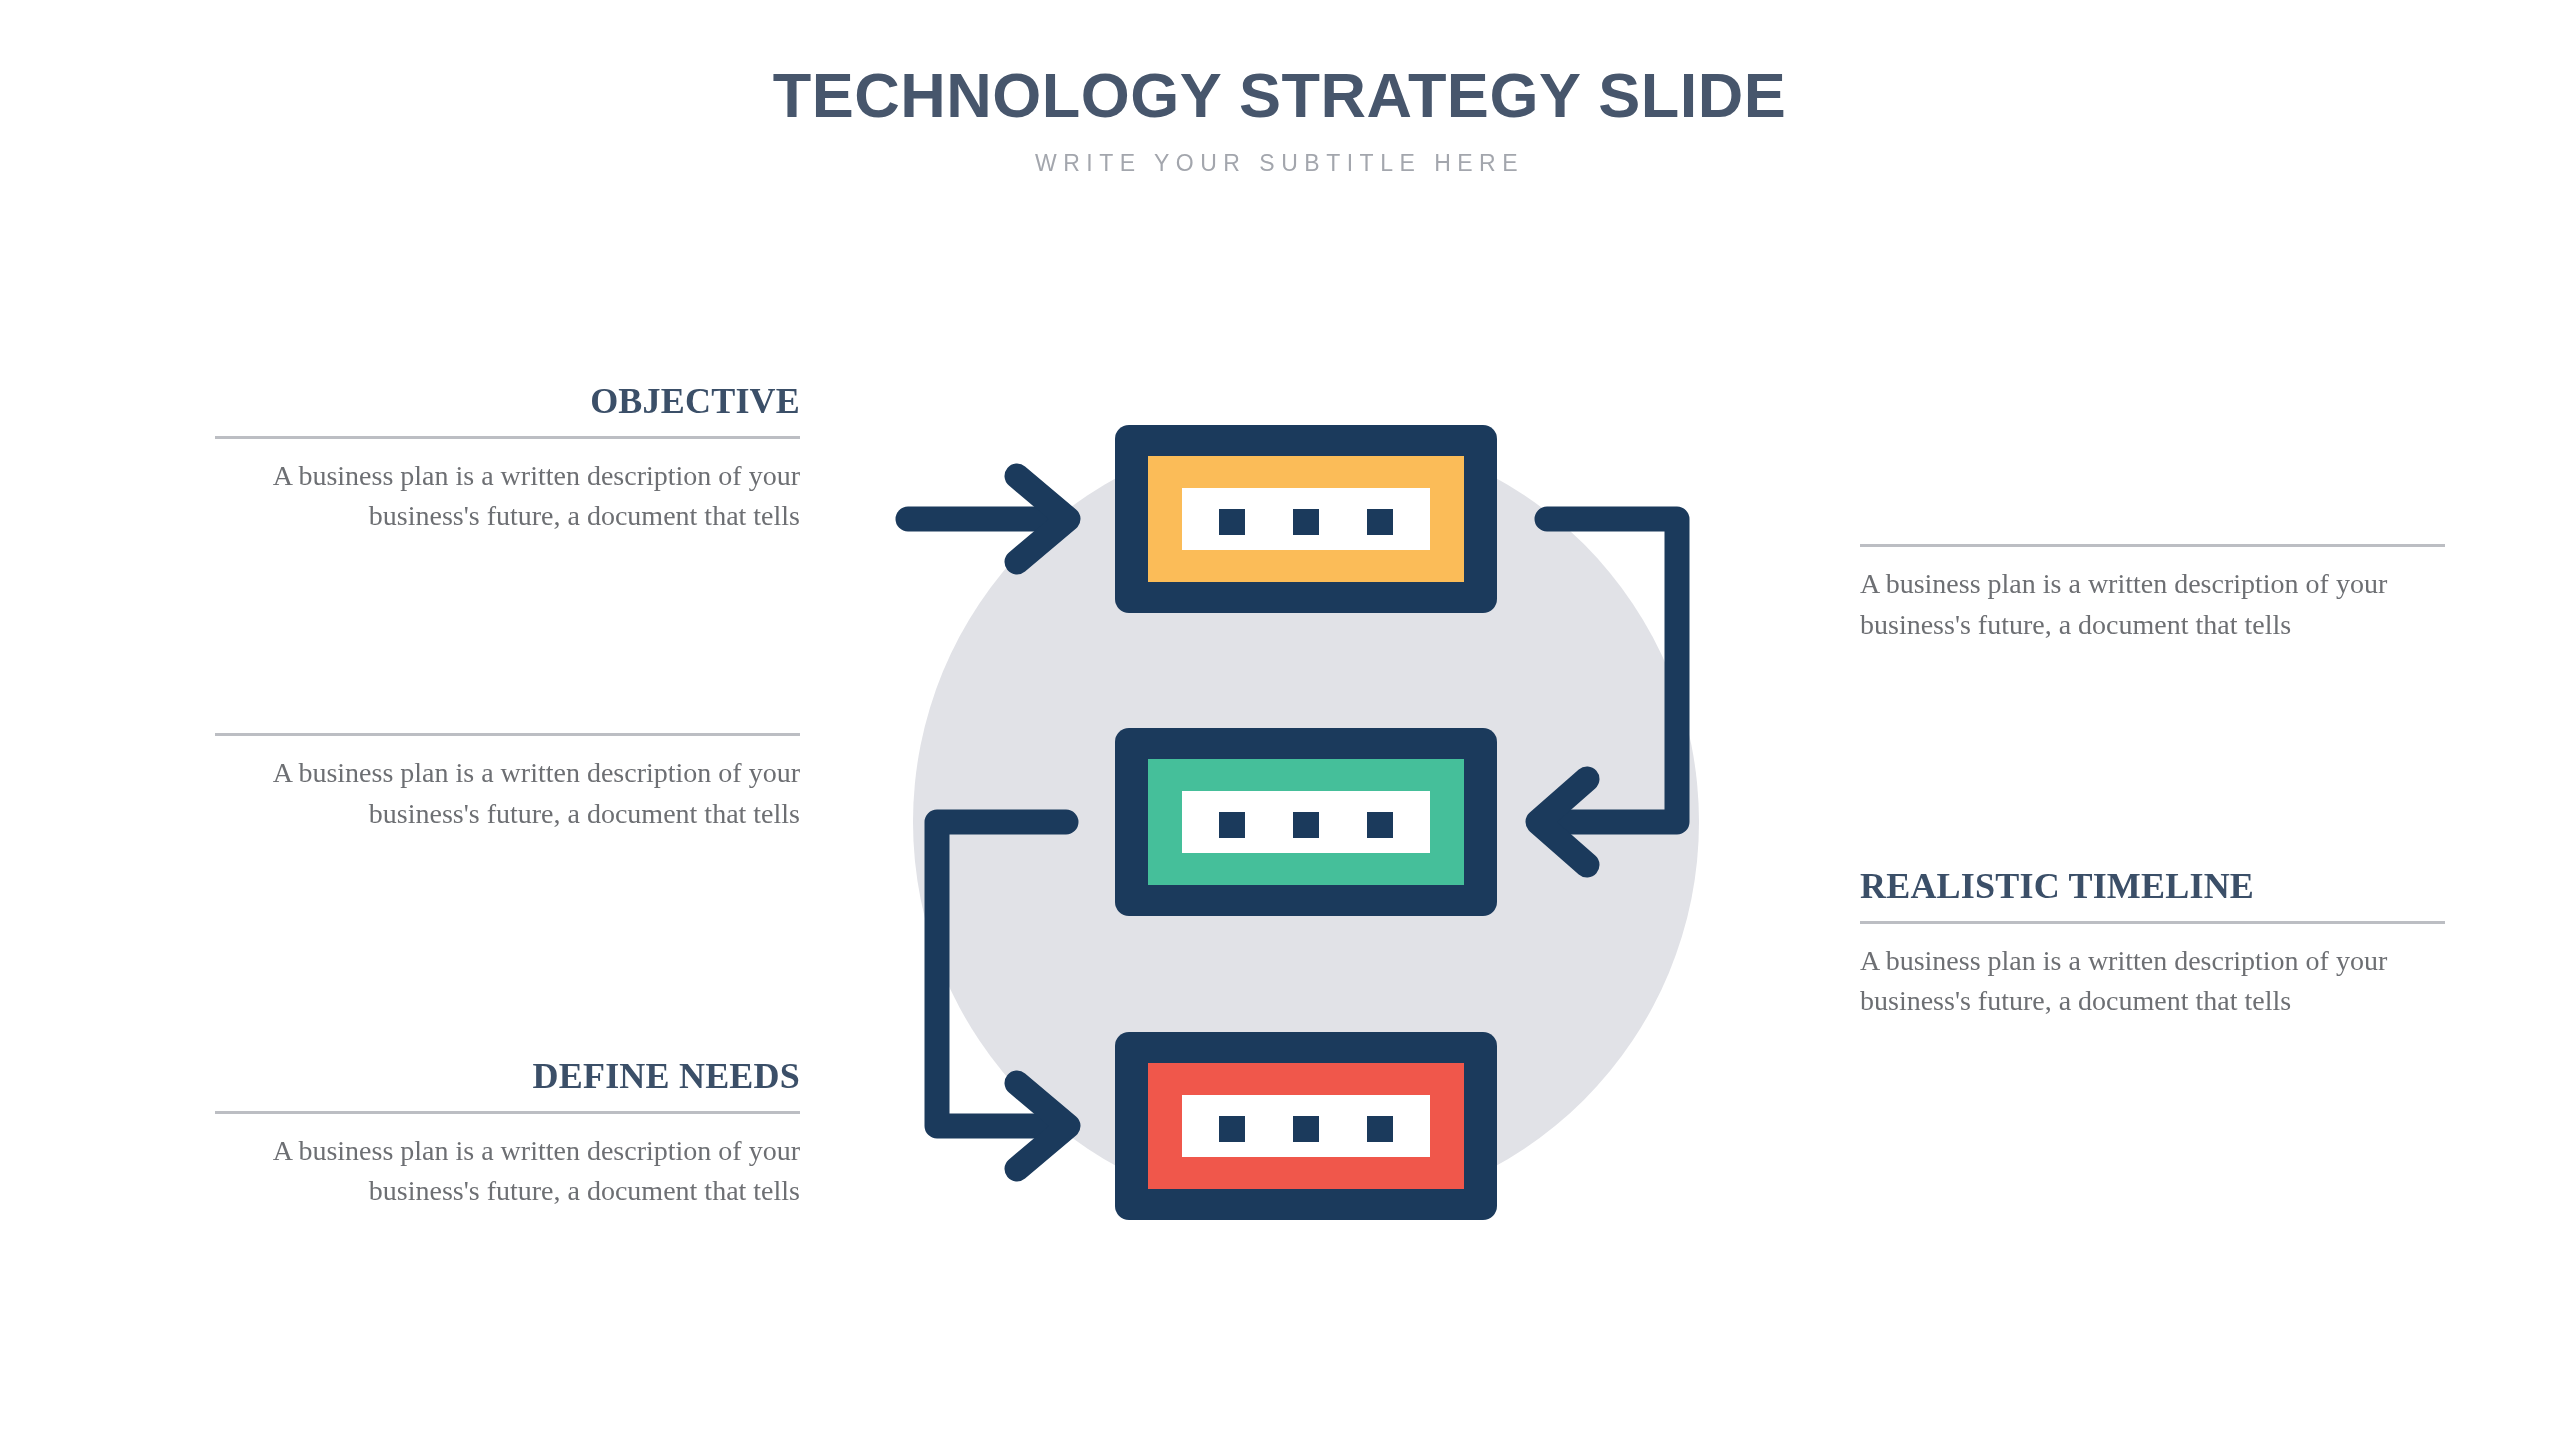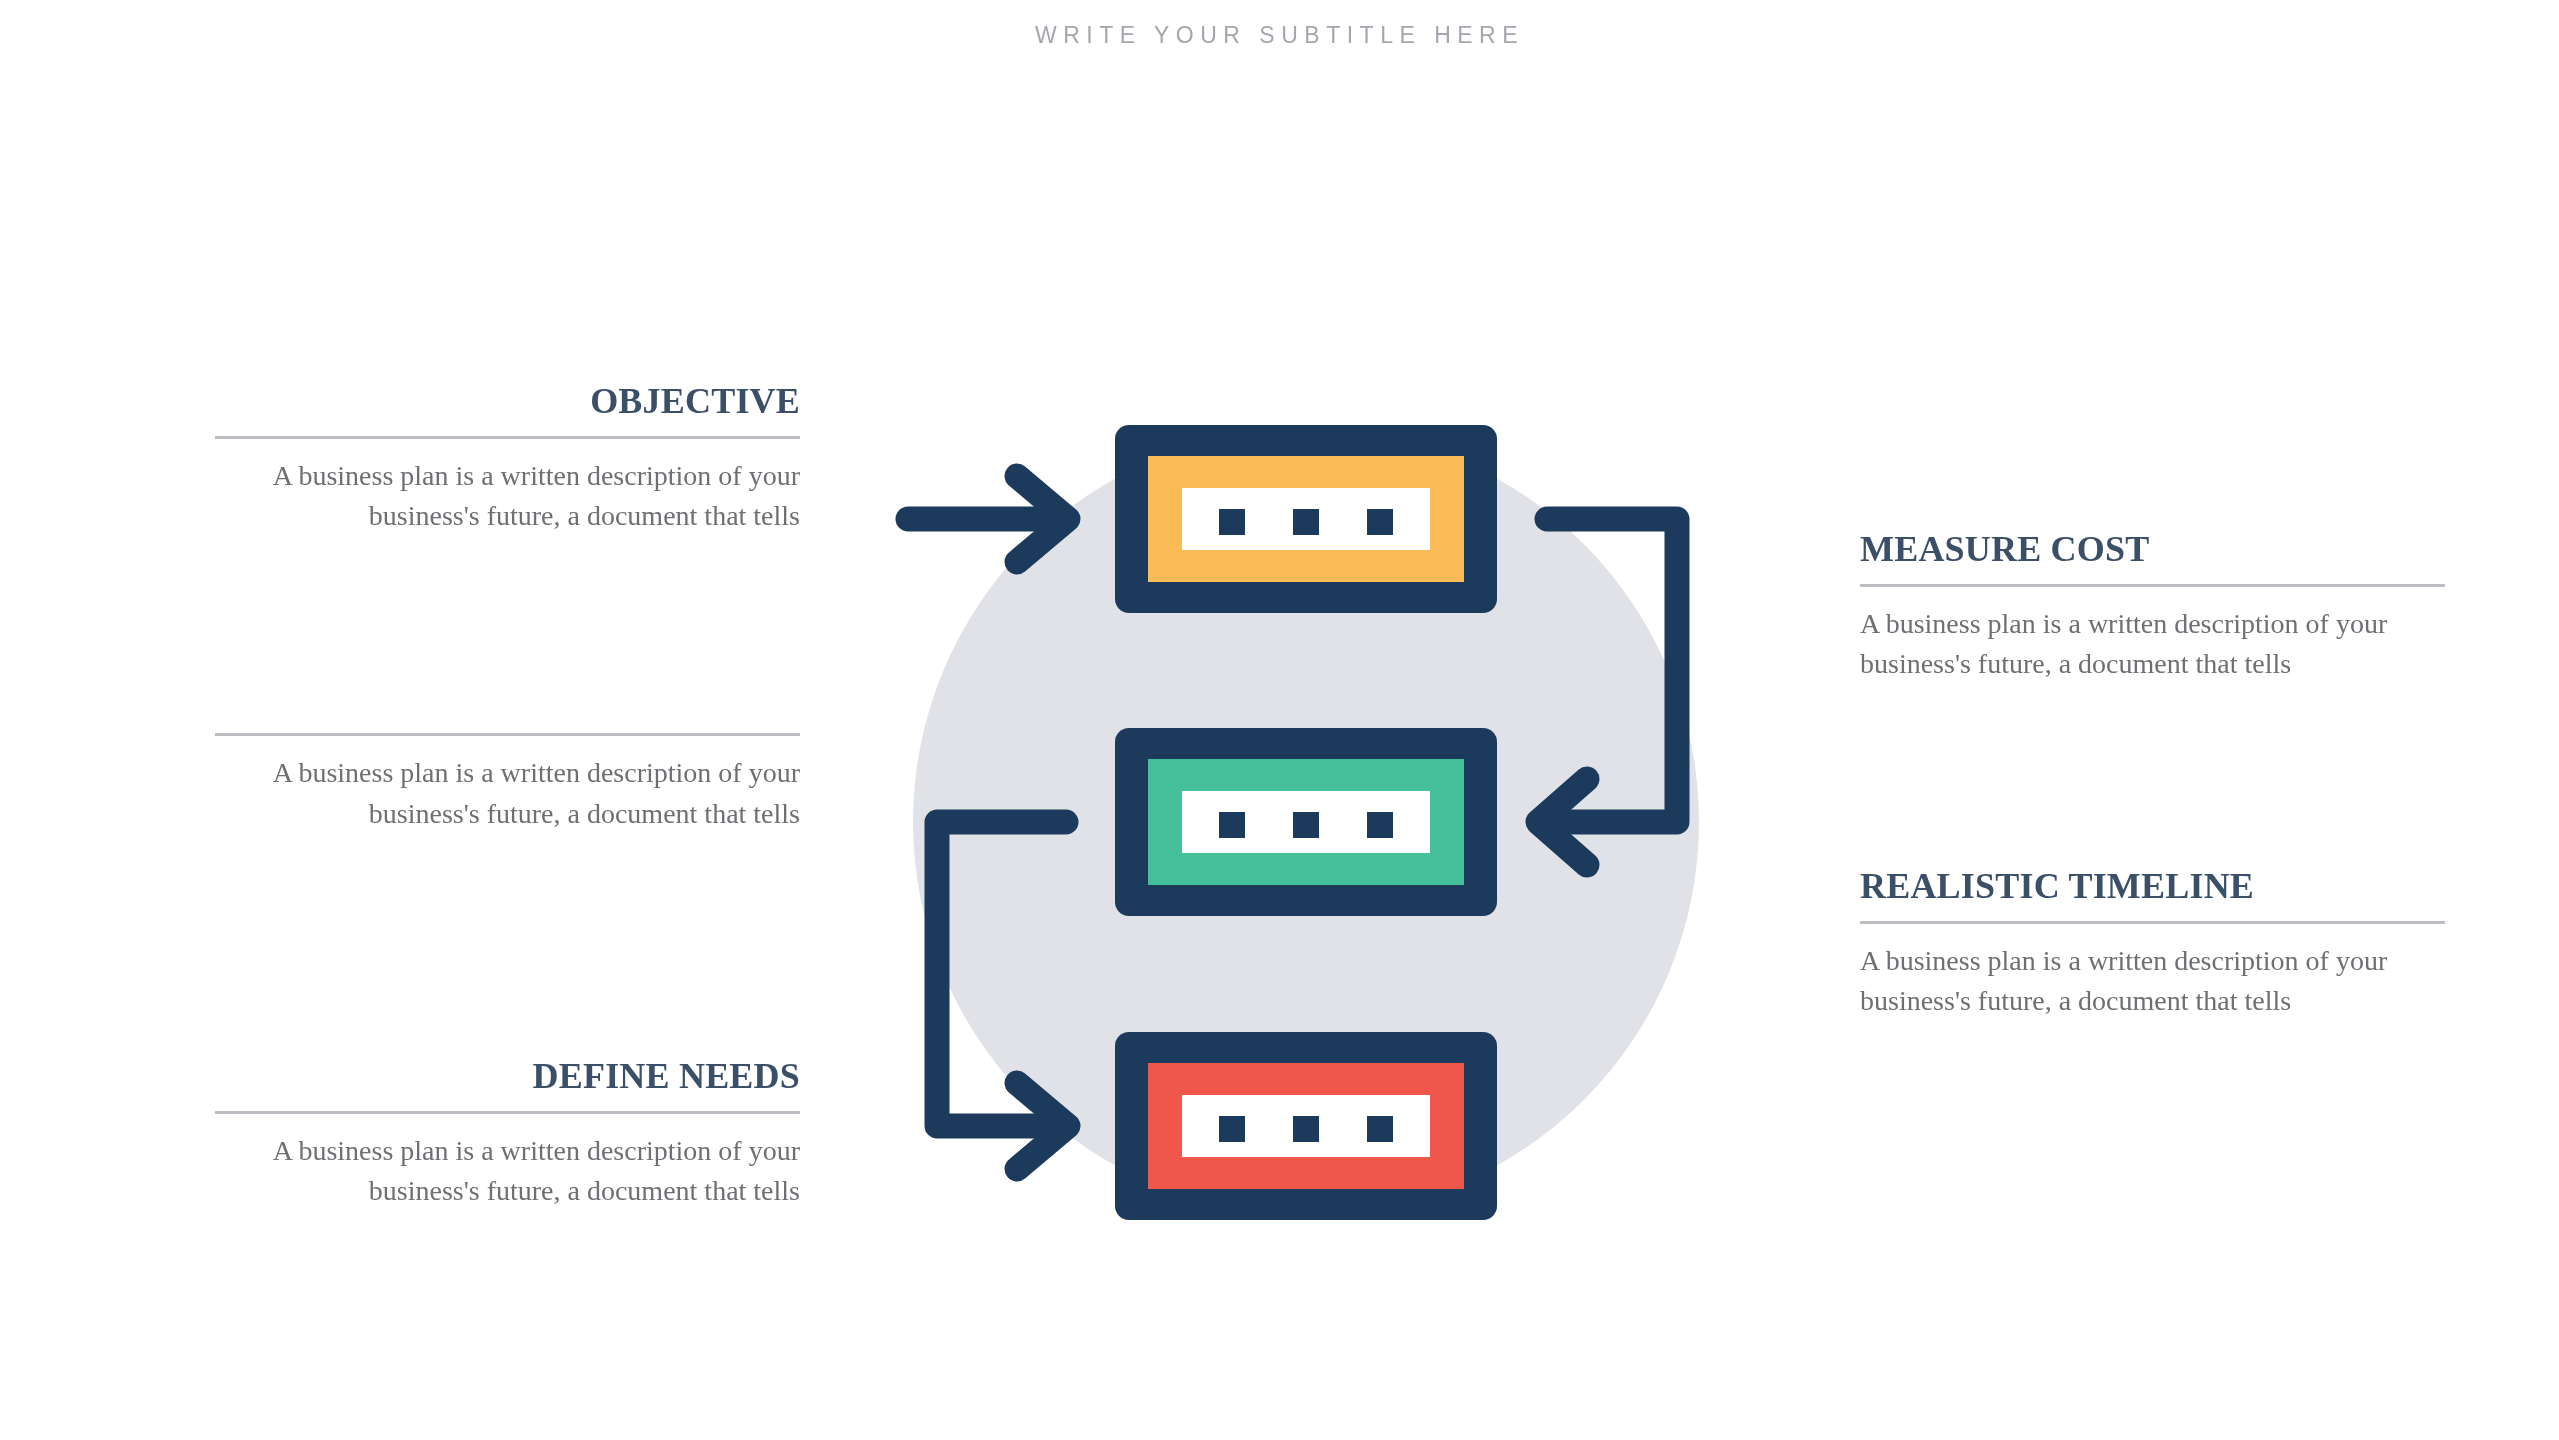--- a/index.html
+++ b/index.html
@@ -89,20 +89,21 @@
     top: 400px;
     width: 840px;
     height: 840px;
   }
   #diagram svg { display: block; }
 </style>
 </head>
 <body>
 
 <div id="header">
+  <h1 id="slide-title">TECHNOLOGY STRATEGY SLIDE</h1>
   <p id="slide-subtitle">WRITE YOUR SUBTITLE HERE</p>
 </div>
 
 <div class="text-block left-block" id="block-objective">
   <h2 class="block-heading">OBJECTIVE</h2>
   <div class="block-rule"></div>
   <p class="block-body">A business plan is a written description of your business's future, a document that tells</p>
 </div>
 
 <div class="text-block left-block" id="block-plan-future">
@@ -110,21 +111,20 @@
   <p class="block-body">A business plan is a written description of your business's future, a document that tells</p>
 </div>
 
 <div class="text-block left-block" id="block-define-needs">
   <h2 class="block-heading">DEFINE NEEDS</h2>
   <div class="block-rule"></div>
   <p class="block-body">A business plan is a written description of your business's future, a document that tells</p>
 </div>
 
 <div class="text-block right-block" id="block-measure-cost">
-  <h2 class="block-heading">MEASURE COST</h2>
   <div class="block-rule"></div>
   <p class="block-body">A business plan is a written description of your business's future, a document that tells</p>
 </div>
 
 <div class="text-block right-block" id="block-realistic-timeline">
   <h2 class="block-heading">REALISTIC TIMELINE</h2>
   <div class="block-rule"></div>
   <p class="block-body">A business plan is a written description of your business's future, a document that tells</p>
 </div>
 

